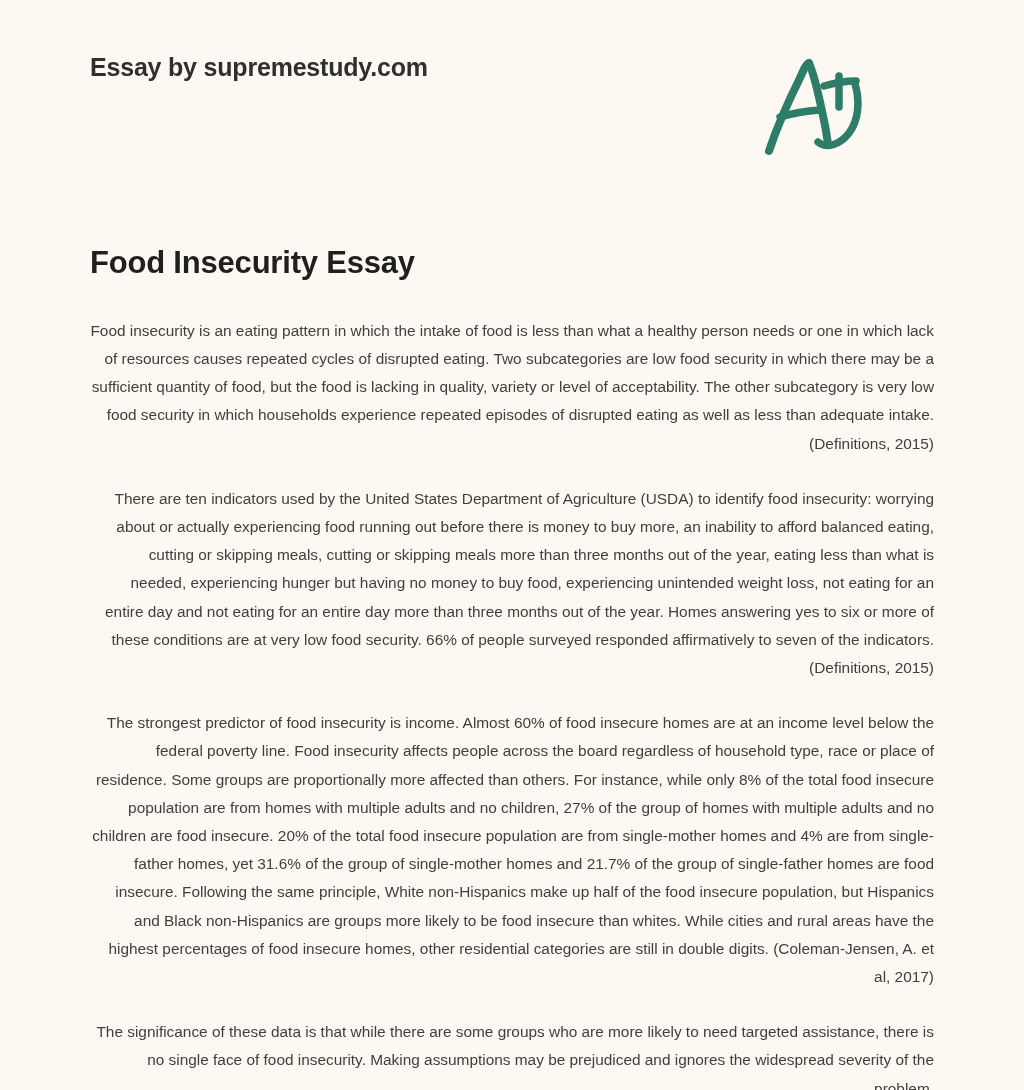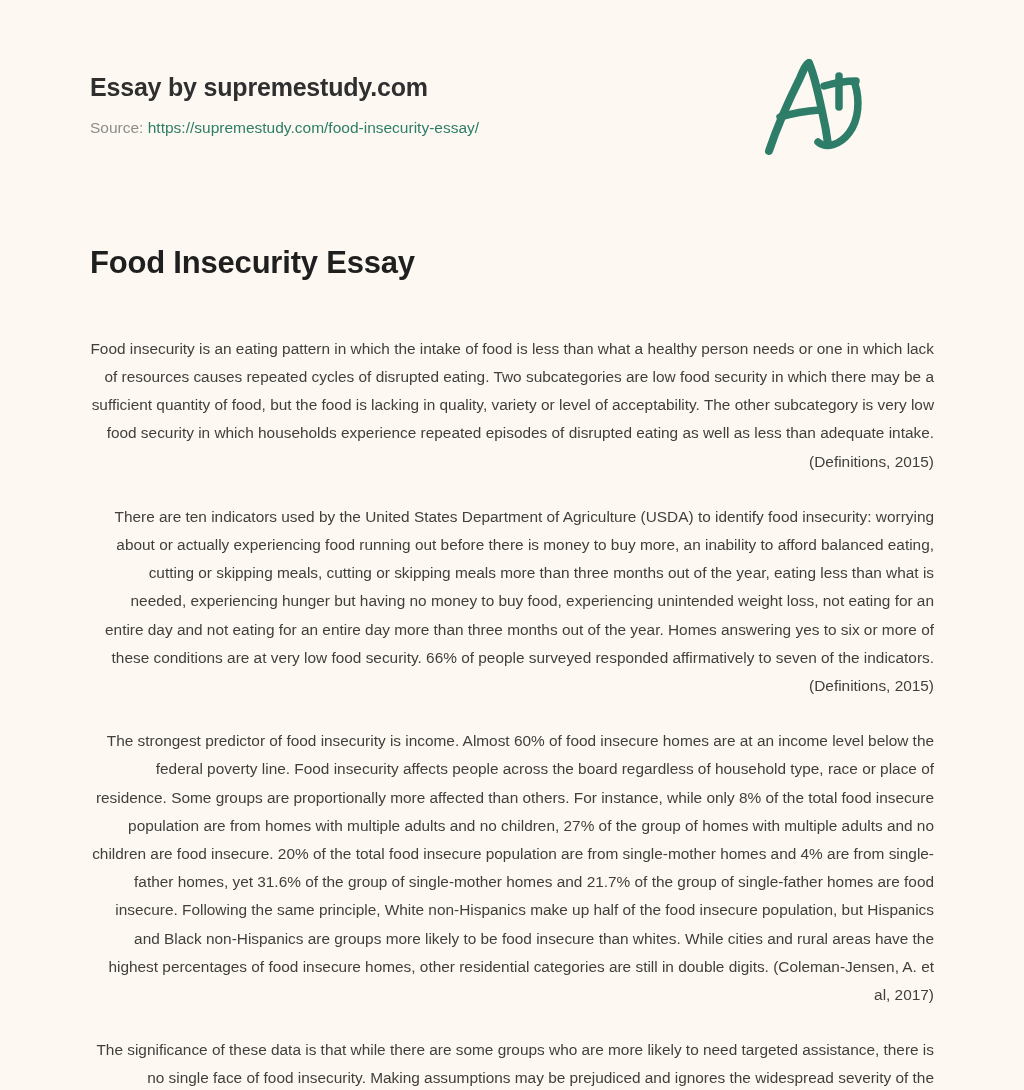--- a/index.html
+++ b/index.html
@@ -18,21 +18,21 @@
     position: relative;
     width: 1024px;
     height: 1090px;
     box-sizing: border-box;
     padding: 0 90px;
   }
 
   
   .header {
     position: relative;
-    padding-top: 72px;
+    padding-top: 52px;
     height: 148px;
     box-sizing: border-box;
   }
   .brand-title {
     font-size: 25px;
     font-weight: bold;
     color: #2f2f2f;
     letter-spacing: -0.2px;
     margin: 0;
     line-height: 1.2;
@@ -65,21 +65,21 @@
   }
 
   
   .article {
     padding-top: 96px;
   }
   .doc-title {
     font-size: 31px;
     font-weight: bold;
     color: #1f1f1f;
-    margin: 0 0 52px 0;
+    margin: 0 0 34px 0;
     line-height: 1.25;
     letter-spacing: -0.2px;
   }
   .body-copy p {
     font-size: 15.4px;
     line-height: 28.2px;
     color: #403f3c;
     margin: 0 0 27px 0;
     text-align: right;
   }
@@ -87,24 +87,20 @@
     margin-bottom: 0;
   }
 </style>
 </head>
 <body>
 
 <div class="page">
 
   <div class="header">
     <h1 class="brand-title">Essay by supremestudy.com</h1>
-    <div class="source-line">
-      <span class="source-label">Source:</span>
-      <a class="source-url" href="#">https://supremestudy.com/food-insecurity-essay/</a>
-    </div>
 
     <div class="logo">
       <svg viewBox="0 0 110 104" xmlns="http://www.w3.org/2000/svg">
         <g fill="none" stroke="#2d7d68" stroke-linecap="round" stroke-linejoin="round">
 
           <path d="M13 97 C 20 76, 33 46, 44 24 C 47 17, 50 10, 53 9" stroke-width="8"></path>
 
           <path d="M53 9 C 57 18, 62 38, 66 57 C 69 70, 71 82, 72 90" stroke-width="8"></path>
 
           <path d="M24 63 C 34 60, 50 57, 64 56" stroke-width="7.5"></path>

